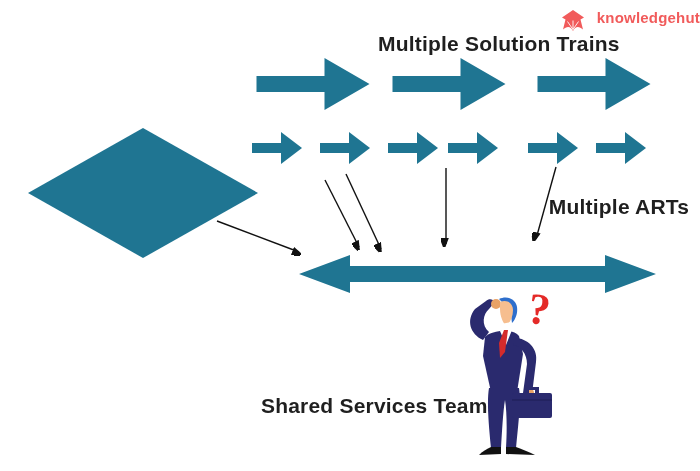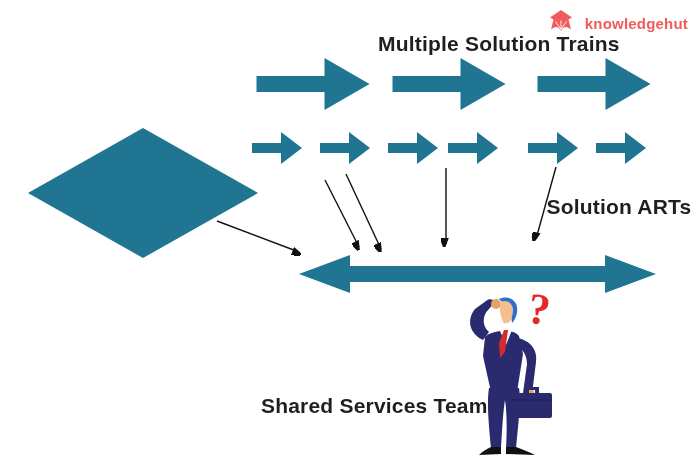--- a/index.html
+++ b/index.html
@@ -6,21 +6,21 @@
   #canvas{
     position:relative;width:700px;height:471px;background:#fff;overflow:hidden;
     font-family:"Liberation Sans",sans-serif;
   }
   .abs{position:absolute;}
   .diagram-label{
     font-weight:bold;color:#1f1f1f;font-size:21px;text-align:center;
     letter-spacing:0.2px;white-space:nowrap;
   }
   
-  #logo{right:12px;top:9px;display:flex;align-items:flex-end;gap:12px;}
+  #logo{right:0;top:9px;display:flex;align-items:flex-start;gap:12px;}
   #logo .logo-text{font-weight:bold;font-size:15px;color:#F15B5B;letter-spacing:0.2px;}
   
   #diamond-wrap{left:28px;top:128px;width:230px;height:130px;}
   #diamond-label{
     left:28px;top:128px;width:230px;height:130px;display:flex;align-items:center;
     justify-content:center;font-weight:bold;font-size:20px;color:#fff;text-align:center;
   }
   
   .big-arrow{width:116px;height:58px;}
   .small-arrow{width:50px;height:36px;}
@@ -78,21 +78,21 @@
     <polygon points="0,13 29,13 29,2 50,18 29,34 29,23 0,23" fill="#1F7592"></polygon>
   </svg>
   <svg class="abs small-arrow" style="left:596px;top:130px;" viewBox="0 0 50 36">
     <polygon points="0,13 29,13 29,2 50,18 29,34 29,23 0,23" fill="#1F7592"></polygon>
   </svg>
 
   <svg id="diamond-wrap" class="abs" viewBox="0 0 230 130">
     <polygon points="115,0 230,65 115,130 0,65" fill="#1F7592"></polygon>
   </svg>
 
-  <div id="label-multiple-arts" class="abs diagram-label">Solution ARTs</div>
+  <div id="label-multiple-arts" class="abs diagram-label">Multiple ARTs</div>
 
   <svg class="abs" style="left:0;top:0;" width="700" height="471" viewBox="0 0 700 471">
     <defs>
       <marker id="ah" markerWidth="9" markerHeight="8" refX="6.5" refY="3" orient="auto" markerUnits="userSpaceOnUse">
         <path d="M0,0 L8,3 L0,6 Z" fill="#111111" transform="scale(1.6)"></path>
       </marker>
     </defs>
     <g stroke="#111111" stroke-width="1.4" fill="none">
       <line x1="217" y1="221" x2="299" y2="252" marker-end="url(#ah)"></line>
       <line x1="325" y1="180" x2="359" y2="247" marker-end="url(#ah)"></line>

